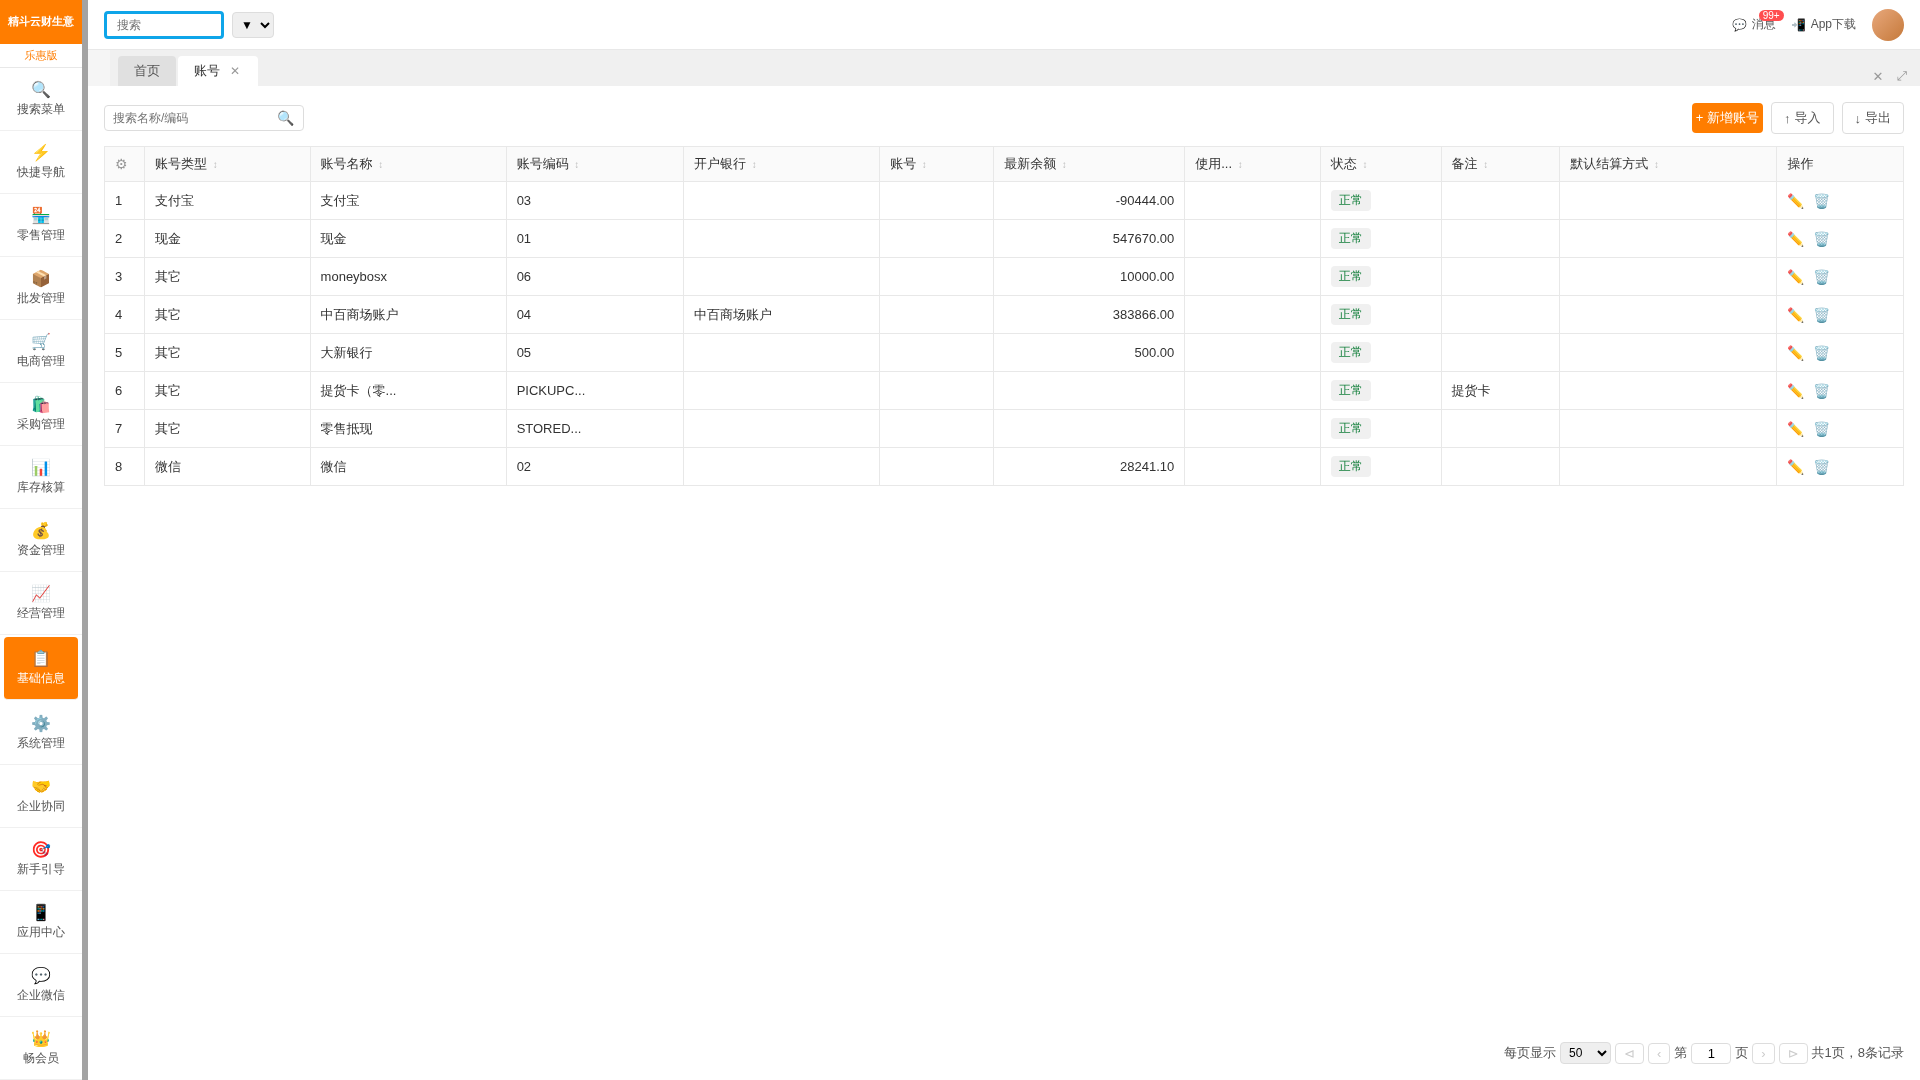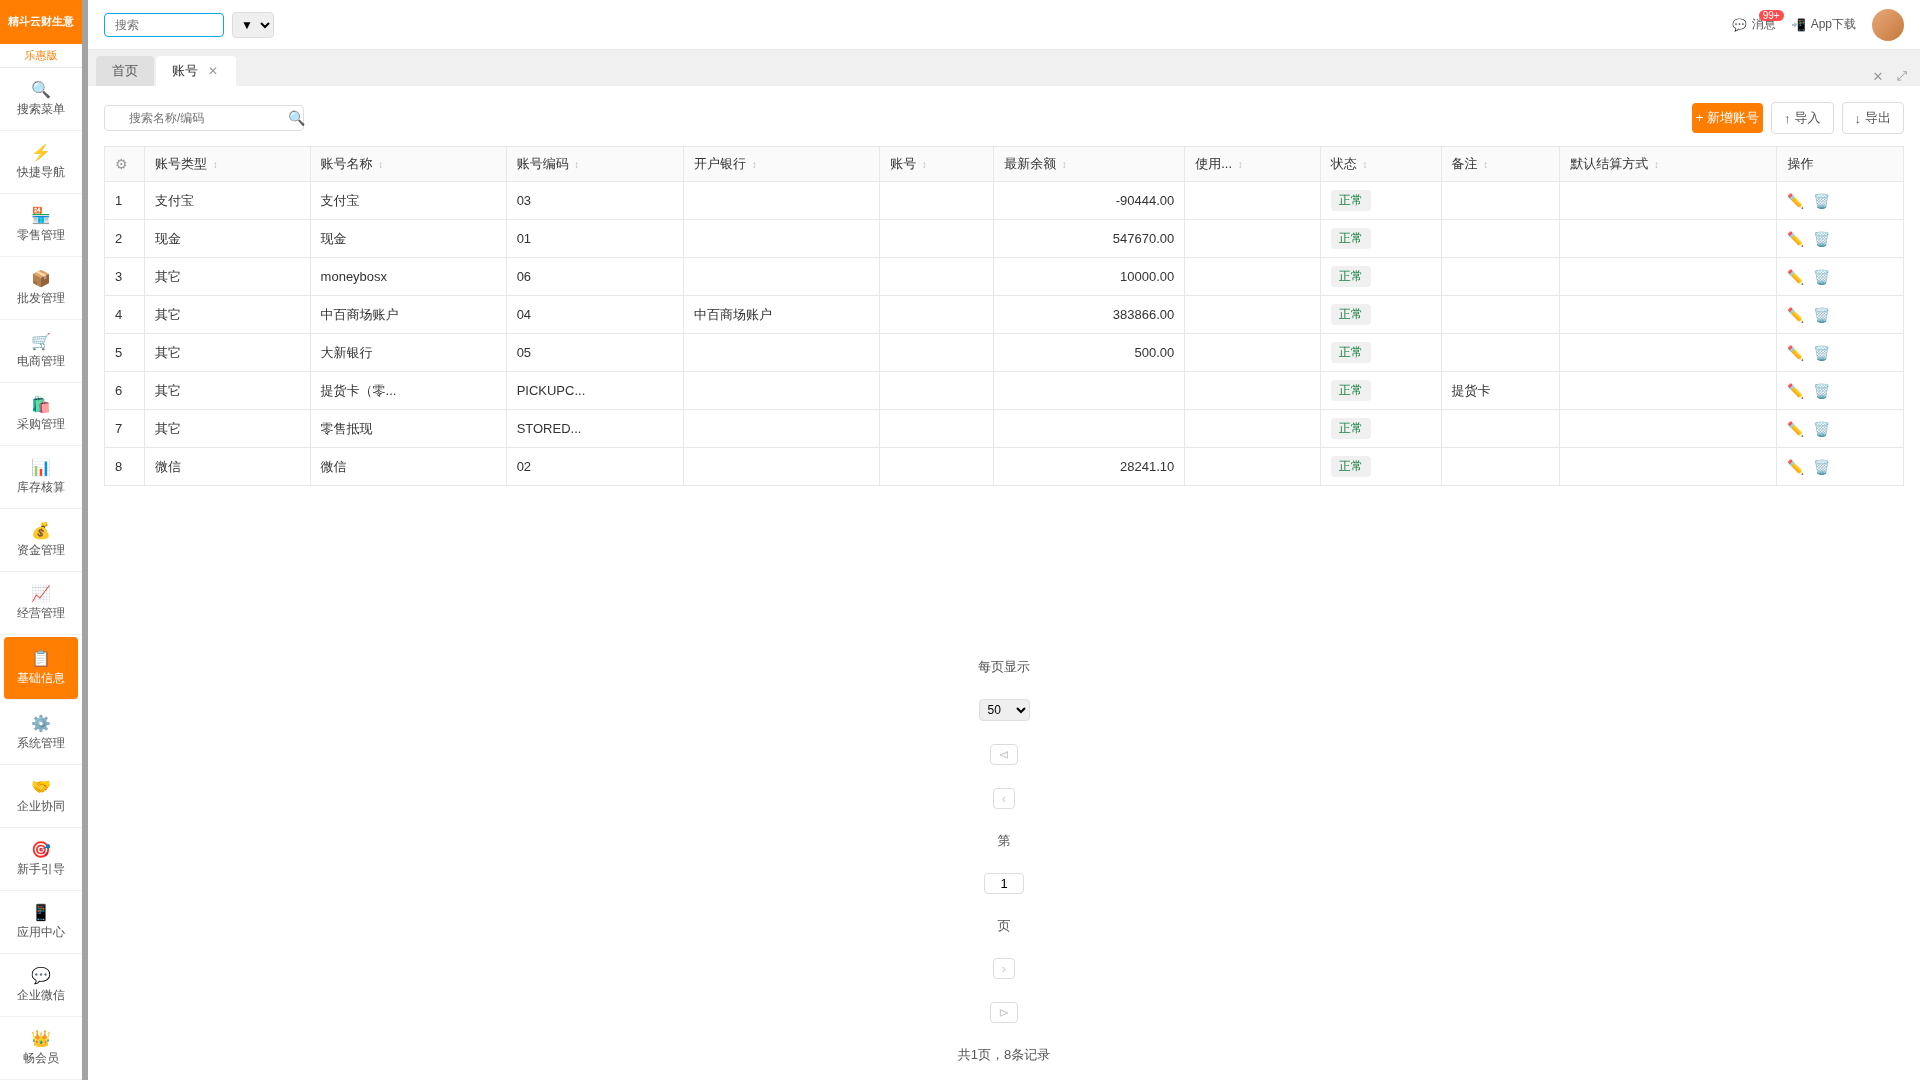--- a/index.html
+++ b/index.html
@@ -70,21 +70,21 @@
       padding: 0 16px;
       border-bottom: 1px solid #e8e8e8;
       flex-shrink: 0;
     }
     .header-search {
       display: flex;
       align-items: center;
       gap: 8px;
     }
     .header-search input {
-      border: 1px solid #0ea5e9;
+      border: 3px solid #0ea5e9;
       border-radius: 4px;
       padding: 4px 10px;
       font-size: 12px;
       width: 120px;
       outline: none;
     }
     .header-search select {
       border: 1px solid #ddd;
       border-radius: 4px;
       padding: 4px;
@@ -134,20 +134,21 @@
     }
 
     
     .tab-bar {
       height: 36px;
       background: #f0f0f0;
       display: flex;
       align-items: flex-end;
       padding: 0 8px;
       flex-shrink: 0;
+      margin-left: 22px;
     }
     .tab {
       height: 30px;
       padding: 0 16px;
       display: flex;
       align-items: center;
       gap: 8px;
       border-radius: 4px 4px 0 0;
       cursor: pointer;
       font-size: 13px;
@@ -181,21 +182,21 @@
       display: flex;
       align-items: center;
       justify-content: space-between;
       margin-bottom: 12px;
     }
     .search-input-wrap {
       display: flex;
       align-items: center;
       border: 1px solid #ddd;
       border-radius: 4px;
-      padding: 4px 24px;
+      padding: 4px 8px;
       width: 200px;
       gap: 4px;
     }
     .search-input-wrap input {
       border: none;
       outline: none;
       font-size: 12px;
       flex: 1;
       color: #999;
     }
@@ -269,24 +270,23 @@
       align-items: center;
     }
     .action-icon { color: #aaa; cursor: pointer; font-size: 14px; }
 
     
     .pagination {
       display: flex;
       align-items: center;
       justify-content: flex-end;
       padding: 12px 0 0;
-      gap: 23px;
+      gap: 4px;
       font-size: 13px;
       margin-top: auto;
-      flex-direction: column;
     }
     .pagination-info { color: #555; }
     .page-select {
       display: flex;
       align-items: center;
       gap: 4px;
     }
     .page-select select {
       border: 1px solid #ddd;
       border-radius: 4px;

